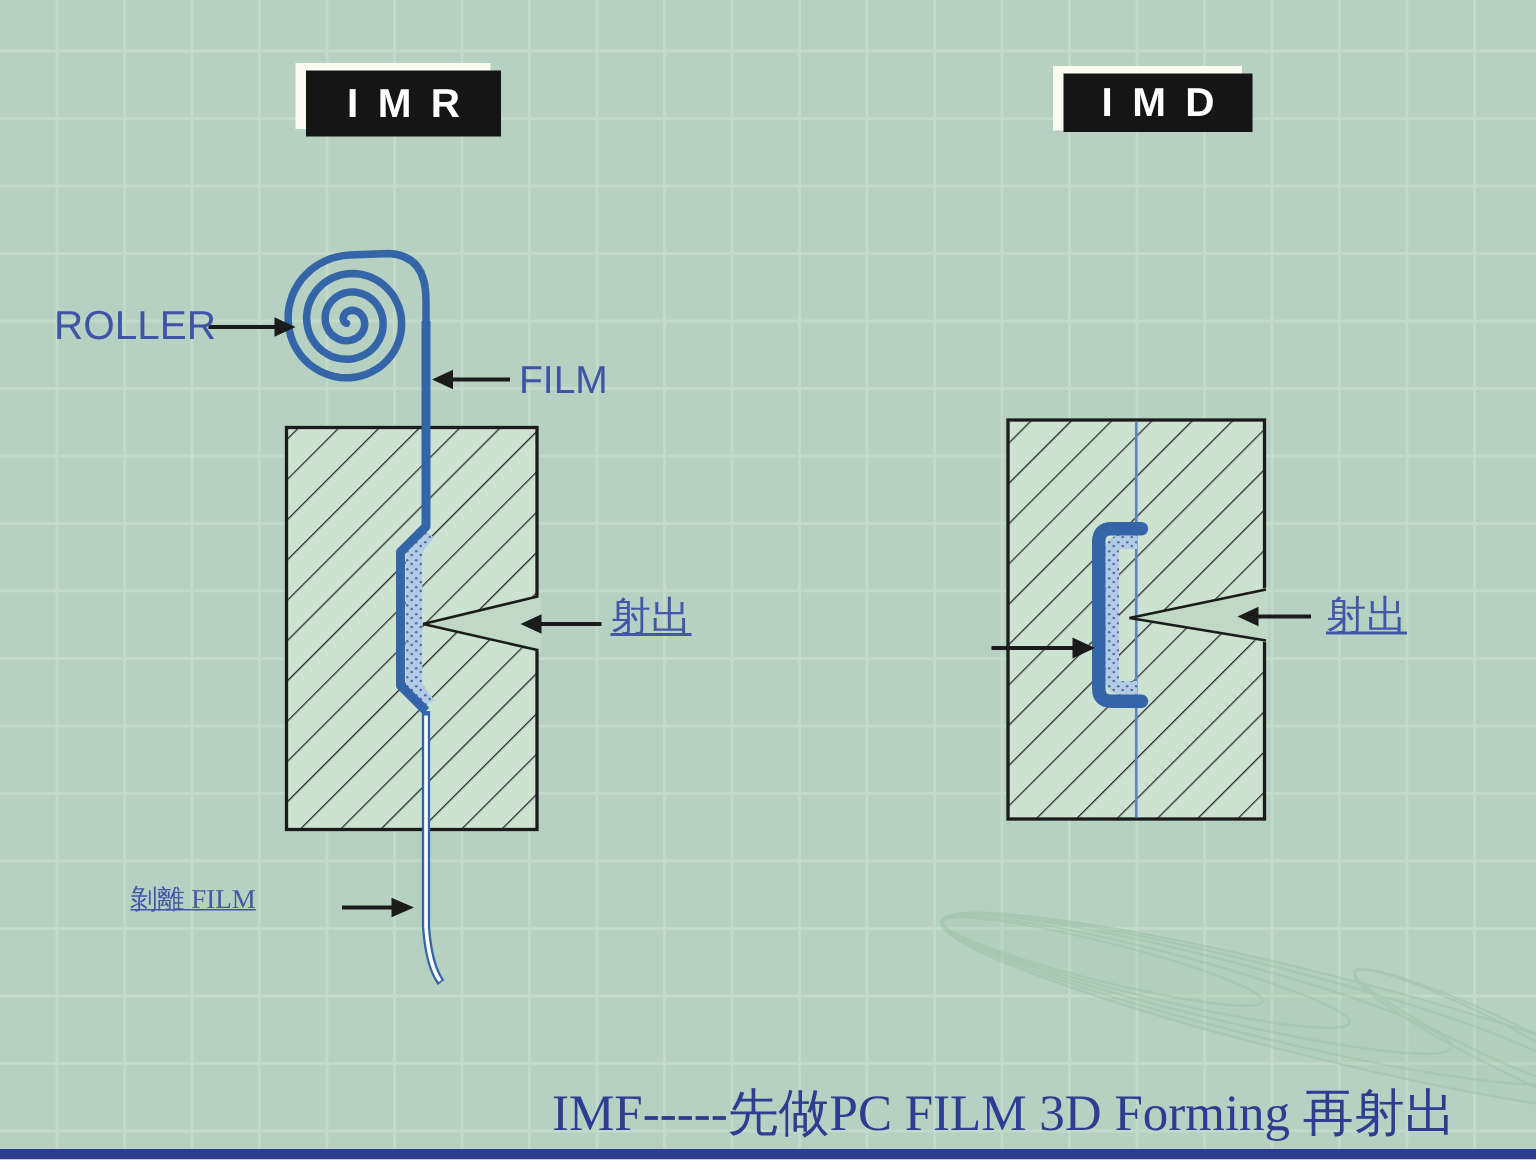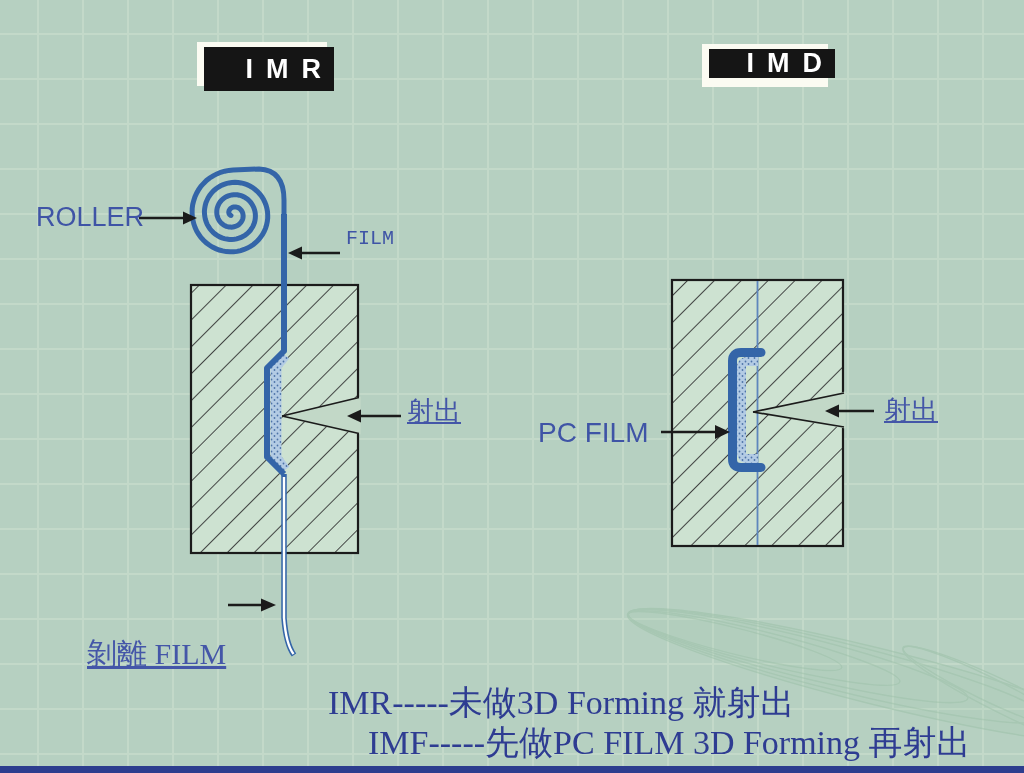--- a/index.html
+++ b/index.html
@@ -11,33 +11,33 @@
       linear-gradient(to bottom, #c3d9c9 2px, transparent 2px);
     background-size:45px 45px;
     background-position:-8px -12px;
   }
   svg.diagram { position:absolute; left:0; top:0; }
 
   
   .plaque-shadow { position:absolute; background:#fbfbf2; }
   .plaque {
     position:absolute; background:#151515; color:#ffffff;
-    display:flex; align-items:center; justify-content:flex-end;
+    display:flex; align-items:center; justify-content:center;
     font-family:"Liberation Sans", sans-serif; font-weight:bold;
     font-size:27px; letter-spacing:13px; padding-left:13px; box-sizing:border-box;
   }
 
   
   .lbl { position:absolute; white-space:nowrap; line-height:1.05; }
   .lbl-sans { font-family:"Liberation Sans", sans-serif; color:#3f54a6; }
   .lbl-serif { font-family:"Liberation Serif", serif; color:#4456a8;text-decoration:underline; }
   #lbl-roller   { left:16px;  top:203px; font-size:27px;margin-left:20px; }
-  #lbl-film     { left:346px; top:228px; font-size:20px;font-family:Liberation Mono, monospace; }
+  #lbl-film     { left:346px; top:240px; font-size:26px; }
   #lbl-inj-left { left:407px; top:397px; font-size:27px; }
-  #lbl-peel     { left:87px;  top:590px; font-size:30px;margin-top:48px; }
+  #lbl-peel     { left:87px;  top:590px; font-size:18px; }
   #lbl-pcfilm   { left:538px; top:418px; font-size:28px; }
   #lbl-inj-right{ left:884px; top:396px; font-size:27px; }
 
   .footer-line {
     position:absolute; white-space:nowrap;
     font-family:"Liberation Serif", serif; color:#2e3c92; font-size:34px; line-height:1.1;
   }
   #footer-1 { left:328px; top:684px; }
   #footer-2 { left:328px; top:724px;margin-left:40px; }
 
@@ -117,28 +117,26 @@
       <line x1="838" y1="411" x2="874" y2="411" stroke="#1b1b1b" stroke-width="2.6"></line>
       <polygon points="825,411 839,404.5 839,417.5" fill="#1b1b1b"></polygon>
     </g>
   </svg>
 
   <div class="plaque-shadow" style="left:197px; top:42px; width:130px; height:44px;"></div>
   <div class="plaque" style="left:204px; top:47px; width:130px; height:44px;">
     <span>IMR</span>
   </div>
   <div class="plaque-shadow" style="left:702px; top:44px; width:126px; height:43px;"></div>
-  <div class="plaque" style="left:709px; top:49px; width:126px; height:29px;">
+  <div class="plaque" style="left:709px; top:49px; width:126px; height:39px;">
     <span>IMD</span>
   </div>
 
   <div class="lbl lbl-sans" id="lbl-roller">ROLLER</div>
   <div class="lbl lbl-sans" id="lbl-film">FILM</div>
   <div class="lbl lbl-serif" id="lbl-inj-left">射出</div>
   <div class="lbl lbl-serif" id="lbl-peel">剝離 FILM</div>
-  <div class="lbl lbl-sans" id="lbl-pcfilm">PC FILM</div>
   <div class="lbl lbl-serif" id="lbl-inj-right">射出</div>
 
-  <div class="footer-line" id="footer-1">IMR-----未做3D Forming 就射出</div>
   <div class="footer-line" id="footer-2">IMF-----先做PC FILM 3D Forming 再射出</div>
 
   <div id="bottom-bar"></div>
 </div>
 
 </body></html>

